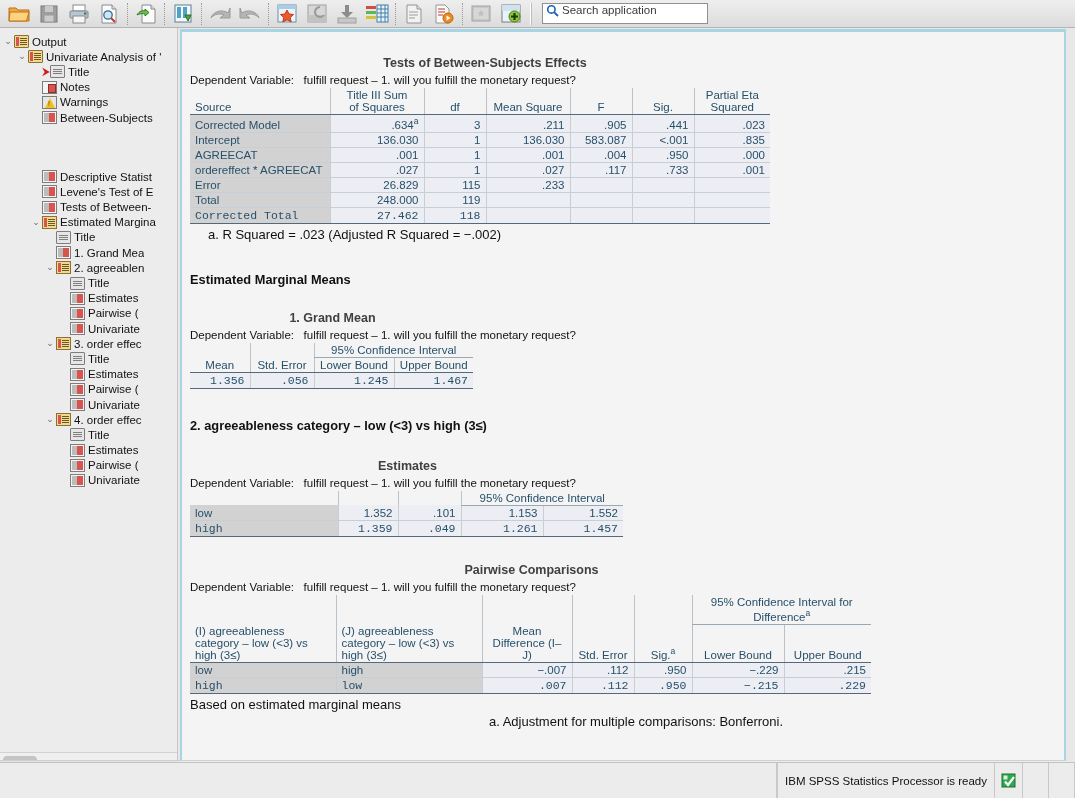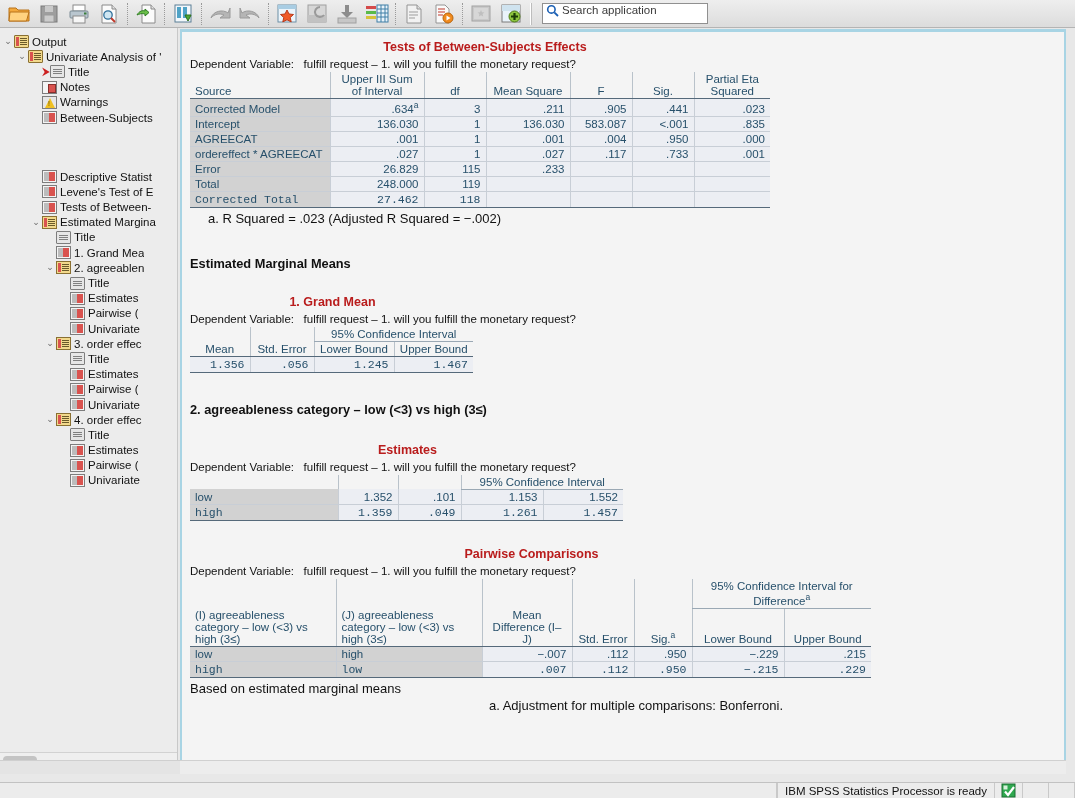--- a/index.html
+++ b/index.html
@@ -84,22 +84,22 @@
     position: absolute; left: 180px; top: 29px; width: 886px; height: 737px;
     background: #f4f4f4;
     border: 2px solid #a8d4e4; border-top-width: 3px;
     overflow: hidden;
   }
   .doc { position: relative; padding: 8px 0 0 0; }
 
   
   .blk { position: relative; }
   .tbl-title {
-    text-align: center; font-weight: bold; font-size: 12.5px; color: #b91c1c;
-    margin: 0 0 4px 0;
+    text-align: center; font-weight: bold; font-size: 12.5px; color: #404040;
+    margin: 16px 0 4px 0;
   }
   .depvar { font-size: 11.5px; color: #111; margin-bottom: 2px; }
   .depvar .lab { }
   .depvar .val { }
   .ftnote { font-size: 13px; color: #111; margin-top: 3px; }
   .ftnote.indent { padding-left: 18px; }
   .sec-head { font-weight: bold; font-size: 12.8px; color: #111; }
 
   table.spss {
     border-collapse: collapse;
@@ -128,21 +128,21 @@
   table.spss tbody td.rowhdr {
     background: #d2d2d2; text-align: left; color:#27506b;
   }
   table.spss tbody td.num { text-align: right; }
   table.spss tbody tr:last-child td { border-bottom: 1.6px solid #55697a; font-family: Liberation Mono, monospace; }
   table.spss td.vsplit, table.spss th.vsplit { border-left: 1px solid #c8ced6; }
   .sup { font-size: 8.5px; vertical-align: super; }
 
   
   .statusbar {
-    position: absolute; left: 0; bottom: 0; width: 1075px; height: 16px;
+    position: absolute; left: 0; bottom: 0; width: 1075px; height: 36px;
     background: #ececec; border-top: 1px solid #c2c2c2;
     display: flex; align-items: stretch;
   }
   .sb-spacer { flex: 1 1 auto; }
   .sb-txt {
     display: flex; align-items: center; padding: 0 7px;
     font-size: 11.5px; color: #111; border-left: 1px solid #c9c9c9; border-right: 1px solid #c9c9c9;
   }
   .sb-ic { width: 28px; display:flex; align-items:center; justify-content:center; border-right:1px solid #c9c9c9;}
   .sb-pad { width: 26px; border-right:1px solid #c9c9c9;}
@@ -467,22 +467,22 @@
               <col style="width:62px">
             <col style="width:84px">
               <col style="width:62px">
               <col style="width:62px">
               <col style="width:76px">
           </colgroup>
           <thead>
             <tr>
               <th class="lalign">Source</th>
               <th class="vsplit">
-                <span>Upper III Sum</span><br>
-                <span>of Interval</span>
+                <span>Title III Sum</span><br>
+                <span>of Squares</span>
               </th>
               <th class="vsplit">df</th>
               <th class="vsplit">Mean Square</th>
               <th class="vsplit">F</th>
               <th class="vsplit">Sig.</th>
               <th class="vsplit">
                 <span>Partial Eta</span><br>
                 <span>Squared</span>
               </th>
             </tr>

